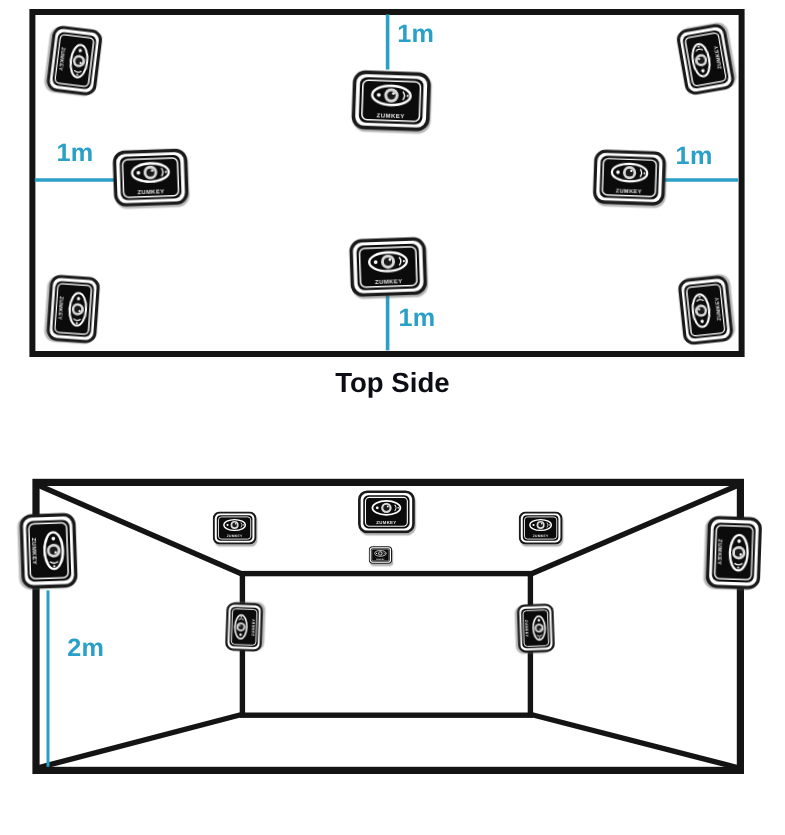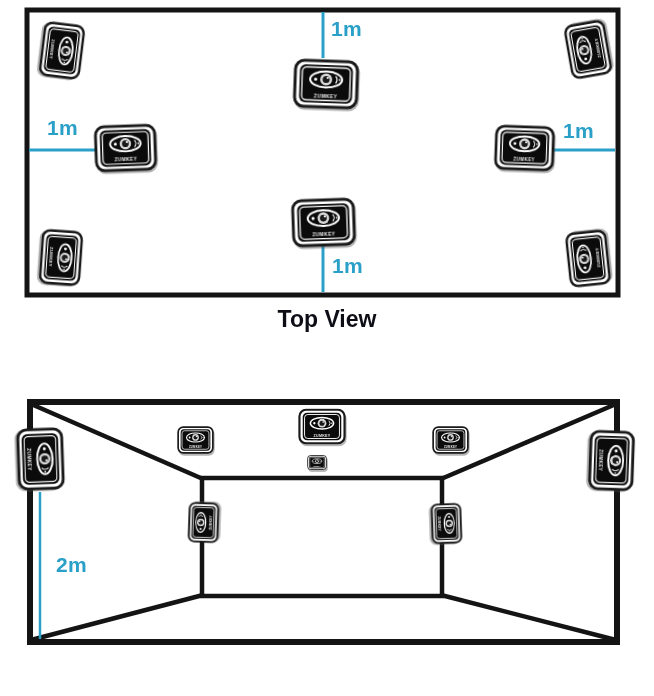--- a/index.html
+++ b/index.html
@@ -149,17 +149,17 @@
   <div class="device" style="left:426px;top:508px;width:41px;height:31px;transform:rotate(88deg)">
     <svg viewBox="0 0 66 50">
         <use href="#sensor-device"></use>
       </svg>
   </div>
 
   <div class="meas-label" style="left:331px;top:17px">1m</div>
   <div class="meas-label" style="left:332px;top:254px">1m</div>
   <div class="meas-label" style="left:47px;top:116px">1m</div>
   <div class="meas-label" style="left:563px;top:119px">1m</div>
-  <div class="meas-label" style="left:56px;top:553px">2m</div>
+  <div class="meas-label" style="left:56px;top:529px">2m</div>
 
-  <div class="view-title" style="top:306px">Top View</div>
+  <div class="view-title" style="top:306px">Top Side</div>
 
 </div>
 
 </body></html>

